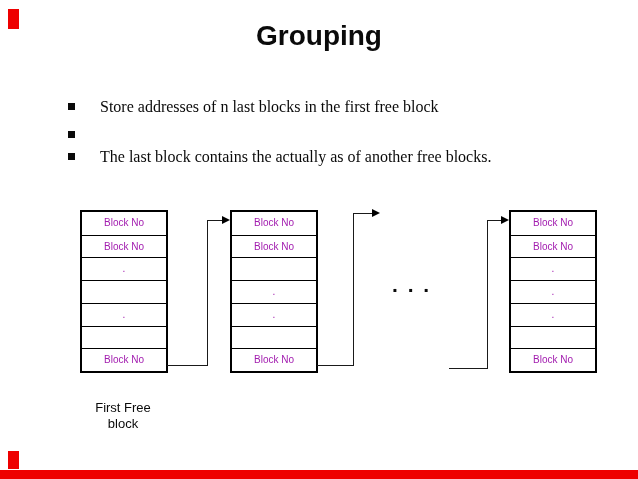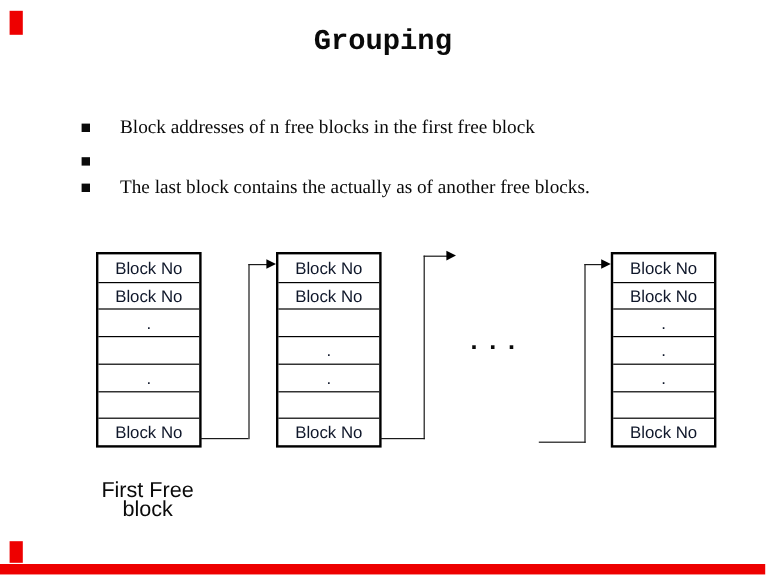--- a/index.html
+++ b/index.html
@@ -8,80 +8,80 @@
     font-family:"Liberation Sans",sans-serif;color:#111;overflow:hidden;
   }
   
   .accent{position:absolute;}
   .accent-top{left:8px;top:9px;width:11px;height:20px;}
   .accent-bsq{left:8px;top:451px;width:11px;height:18px;}
   .accent-bar{left:0;top:470px;width:638px;height:9px;}
   
   .title{
     position:absolute;left:0;top:20px;width:100%;margin:0;
-    text-align:center;font-family:Liberation Mono, monospace;
-    font-weight:bold;font-size:24px;line-height:32px;color:#0a0a0a;
+    text-align:center;font-family:Liberation Sans, sans-serif;
+    font-weight:bold;font-size:28px;line-height:32px;color:#0a0a0a;
   }
   
   .bullets{position:absolute;left:68px;top:97px;width:510px;}
   .bullet-row{display:flex;align-items:flex-start;margin-bottom:9px;}
   .bullet-marker{
     flex:0 0 auto;width:7px;height:7px;background:#0a0a0a;
     margin-top:6px;margin-right:25px;
   }
   .bullet-text{
     font-family:"Liberation Serif",serif;font-size:16px;line-height:19px;color:#0a0a0a;
   }
   
   .block-table{
     position:absolute;top:210px;width:84px;height:159px;
     border:2px solid #000;background:#fff;
     display:grid;grid-template-rows:repeat(7,1fr);
   }
   .t1{left:80px;} .t2{left:230px;} .t3{left:509px;}
   .cell{
     box-sizing:border-box;display:flex;align-items:center;justify-content:center;
-    font-size:14px;line-height:14px;color:#0f172a;overflow:hidden;
+    font-size:10px;line-height:14px;color:#a21caf;overflow:hidden;
   }
   .cell + .cell{border-top:1px solid #000;}
   
   .h-line,.v-line{position:absolute;background:#1a1a1a;}
   .h-line{height:1px;} .v-line{width:1px;}
   .arrow-head{
     position:absolute;width:0;height:0;
     border-top:4.5px solid transparent;border-bottom:4.5px solid transparent;
     border-left:8px solid #000;
   }
   
   .ellipsis{
     position:absolute;left:392px;top:273px;width:60px;
     font-family:"Liberation Sans",sans-serif;font-weight:bold;
     font-size:21px;letter-spacing:2px;color:#0a0a0a;
   }
   
   .caption{
     position:absolute;left:84px;top:400px;width:78px;
-    text-align:center;font-size:18px;line-height:16px;color:#0a0a0a;
+    text-align:center;font-size:13px;line-height:16px;color:#0a0a0a;
   }
 </style>
 </head>
 <body>
 
 <div class="slide">
 
   <div class="accent accent-top" style="background: rgb(238, 0, 0);"></div>
   <div class="accent accent-bsq" style="background: rgb(238, 0, 0);"></div>
   <div class="accent accent-bar" style="background: rgb(238, 0, 0);"></div>
 
   <h1 class="title">Grouping</h1>
 
   <div class="bullets">
     <div class="bullet-row">
       <span class="bullet-marker"></span>
-      <span class="bullet-text">Block addresses of n free blocks in the first free block</span>
+      <span class="bullet-text">Store addresses of n last blocks in the first free block</span>
     </div>
     <div class="bullet-row">
       <span class="bullet-marker"></span>
     </div>
     <div class="bullet-row">
       <span class="bullet-marker"></span>
       <span class="bullet-text">The last block contains the actually as of another free blocks.</span>
     </div>
   </div>
 

